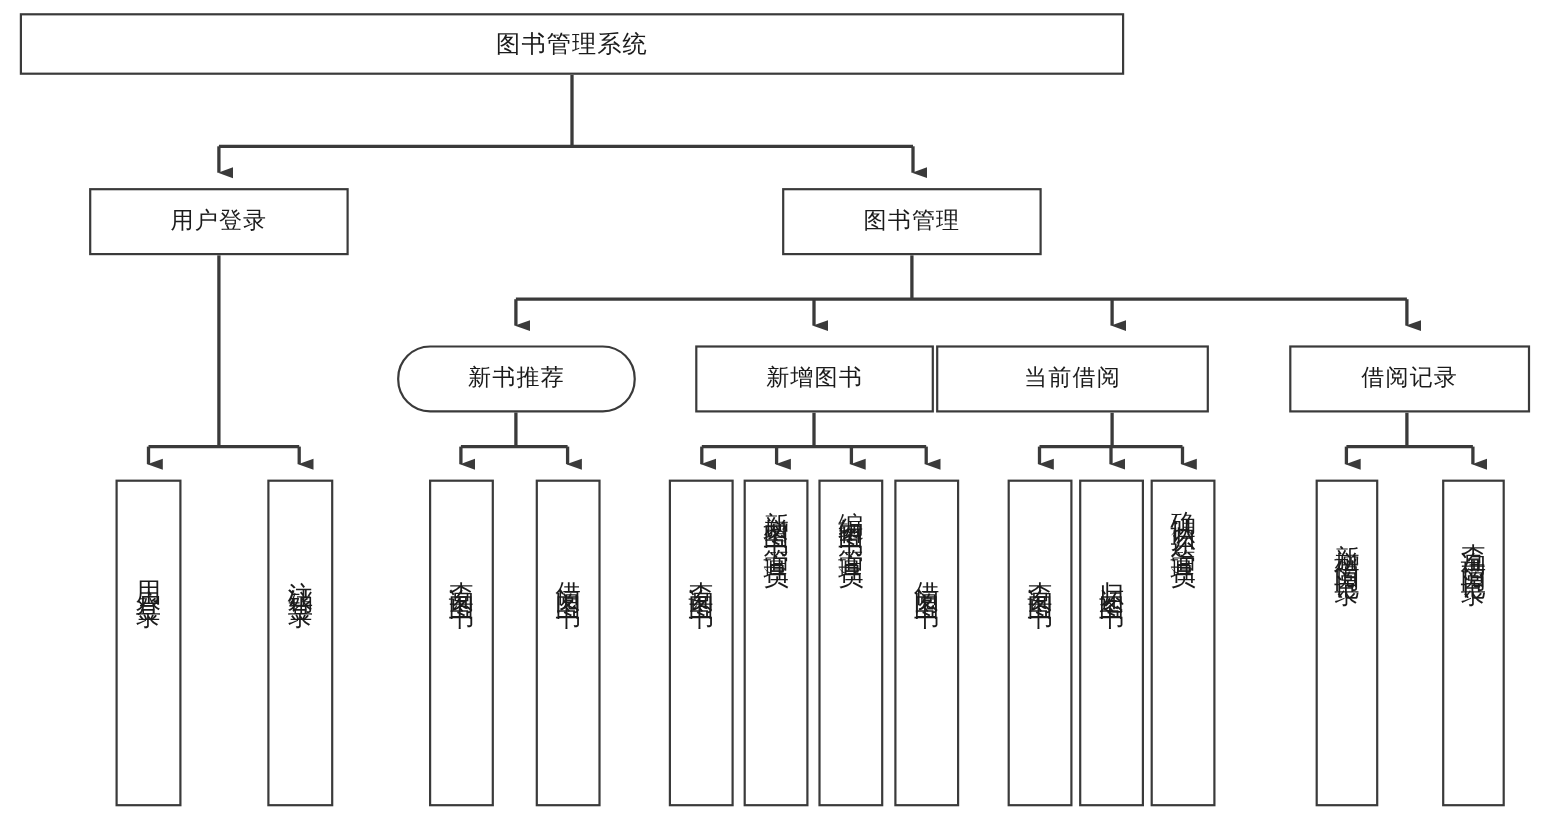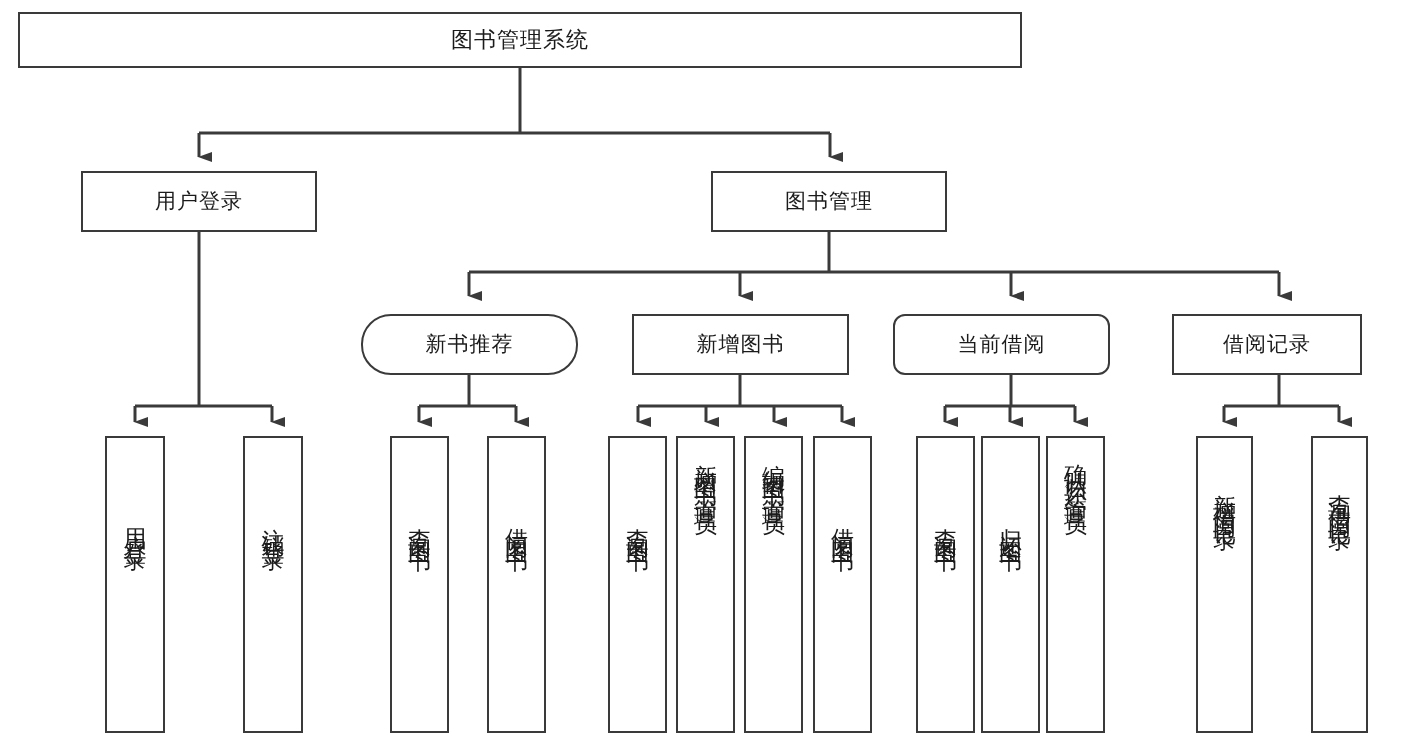--- a/index.html
+++ b/index.html
@@ -129,25 +129,25 @@
   </div>
 
   <div class="node level3" style="left:361px;top:314px;width:217px;height:61px;border-radius:30px;">
     <span class="label">新书推荐</span>
   </div>
 
   <div class="node level3" style="left:632px;top:314px;width:217px;height:61px;">
     <span class="label">新增图书</span>
   </div>
 
-  <div class="node level3" style="left:893px;top:314px;width:217px;height:61px;border-radius:12px;">
+  <div class="node level3" style="left:851px;top:314px;width:248px;height:61px;">
     <span class="label">当前借阅</span>
   </div>
 
-  <div class="node level3" style="left:1172px;top:314px;width:190px;height:61px;">
+  <div class="node level3" style="left:1172px;top:314px;width:219px;height:61px;">
     <span class="label">借阅记录</span>
   </div>
 
   <div class="leaf" style="left:105px;top:436px;width:60px;height:297px;padding-top:72px;">
     <span class="vlabel">用户登录</span>
   </div>
 
   <div class="leaf" style="left:243px;top:436px;width:60px;height:297px;padding-top:72px;">
     <span class="vlabel">注销登录</span>
   </div>

